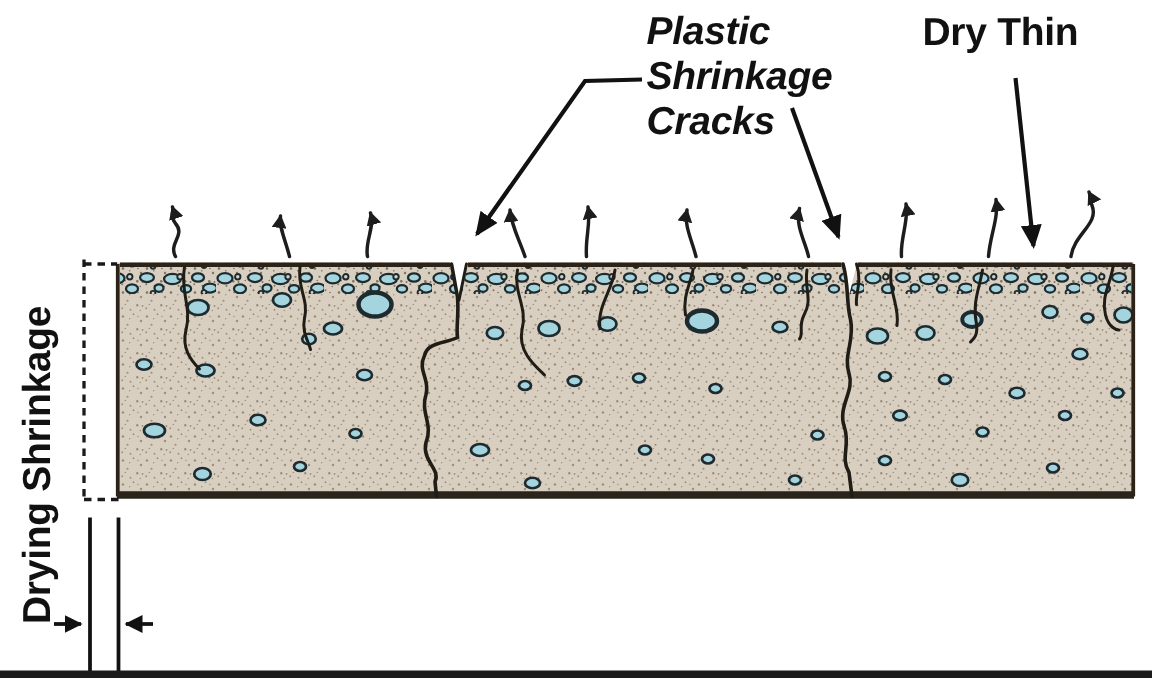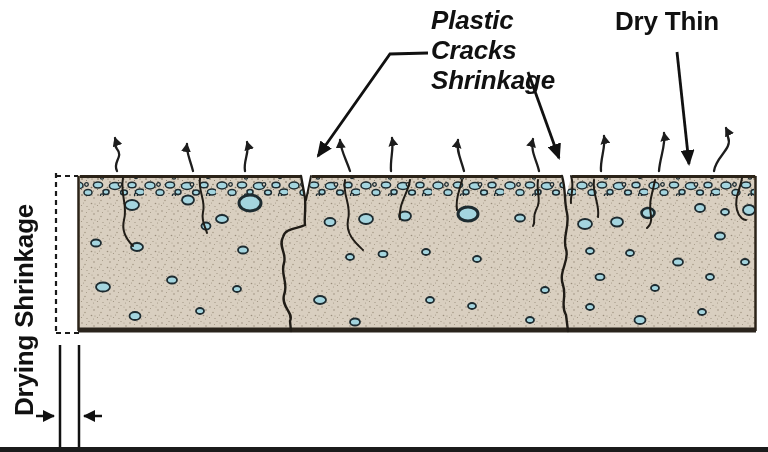--- a/index.html
+++ b/index.html
@@ -199,22 +199,22 @@
       <path d="M36,416 L54,416" marker-end="url(#ah-dim)"></path>
       <path d="M102,416 L84,416" marker-end="url(#ah-dim)"></path>
     </g>
 
     <rect x="0" y="447" width="768" height="5" fill="#1b1b1b"></rect>
   </svg>
 
 
   <div class="label label-plastic">
     <div>Plastic</div>
+    <div>Shrinkage</div>
     <div>Cracks</div>
-    <div>Shrinkage</div>
   </div>
 
   <div class="label label-crust">
     <div>Dry Thin</div>
   </div>
 
   <div class="label label-drying">Drying Shrinkage</div>
 </div>
 
 </body></html>

